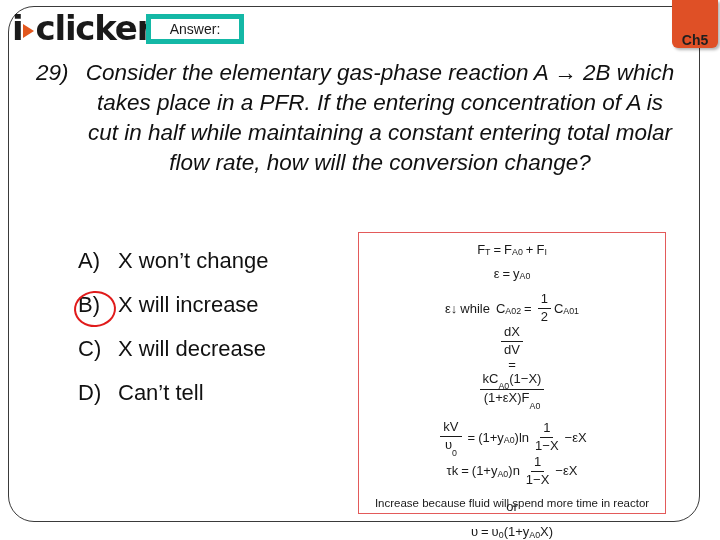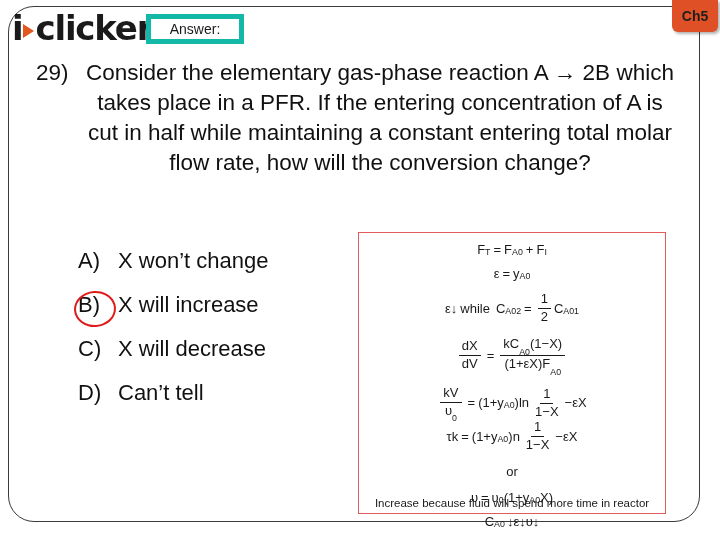--- a/index.html
+++ b/index.html
@@ -76,43 +76,44 @@
     font-size: 14px;
     color: #1a1a1a;
   }
 
   
   .chapter-badge {
     position: absolute;
     left: 672px;
     top: 0px;
     width: 46px;
-    height: 32px;
+    height: 48px;
     background: #df5026;
     border-radius: 0 0 6px 6px;
     box-shadow: 2px 2px 3px rgba(0,0,0,0.30);
     display: flex;
-    align-items: center;
+    align-items: flex-end;
     justify-content: center;
     font-family: "Liberation Sans", sans-serif;
     font-size: 14px;
     font-weight: bold;
     color: #1f1f1f;
   }
 
   
   .question {
     position: absolute;
     left: 36px;
     top: 58px;
     width: 640px;
     font-family: "Liberation Sans", sans-serif;
     font-size: 22.5px;
     line-height: 30px;
     color: #111111;
+    font-style: italic;
   }
   .question .qnum {
     position: absolute;
     left: 0;
     top: 0;
   }
   .question .qbody {
     display: block;
     margin-left: 48px;
     text-align: center;
@@ -289,21 +290,21 @@
         <span class="sub">A02</span>
       <span class="eqsp">=</span>
       <span class="frac">
         <span class="num">1</span>
         <span class="den">2</span>
       </span>
       <span>C</span>
         <span class="sub">A01</span>
     </div>
 
-    <div class="frow" style="margin-top:12px;">
+    <div class="frow" style="flex-direction:column;">
       <span class="frac">
         <span class="num">dX</span>
         <span class="den">dV</span>
       </span>
       <span class="eqsp">=</span>
       <span class="frac">
         <span class="num">
           <span>kC</span><span class="sub">A0</span><span>(1−X)</span>
         </span>
         <span class="den">

